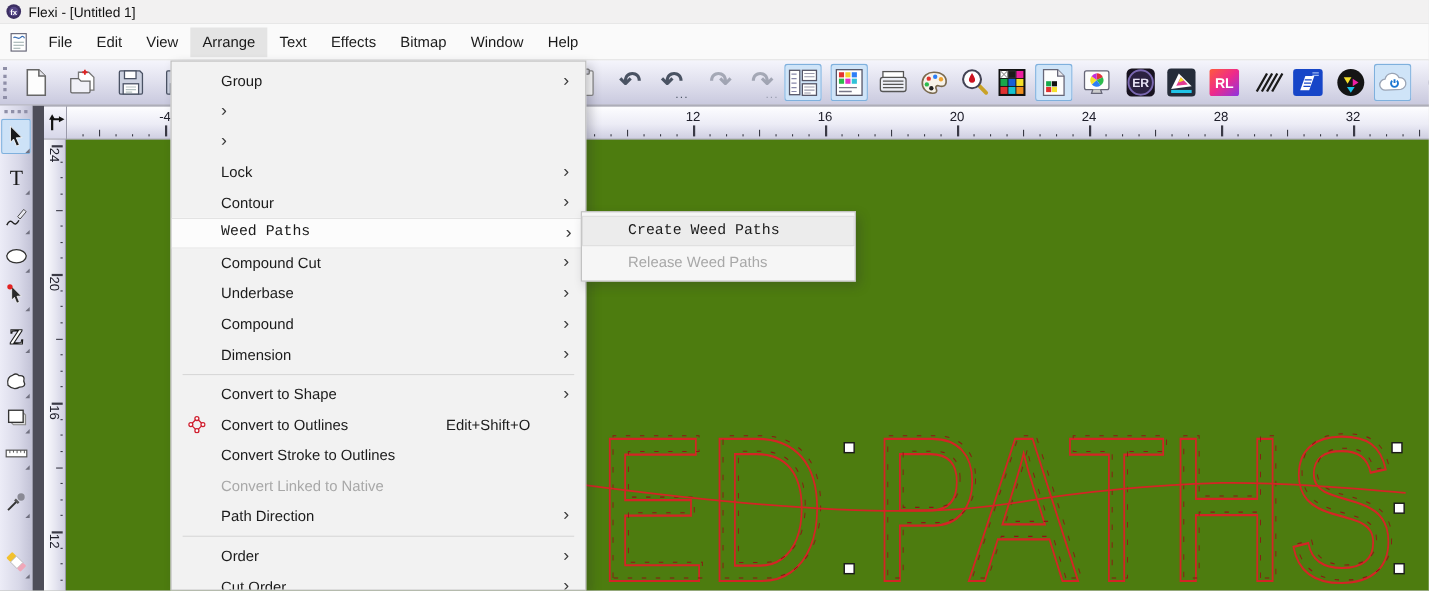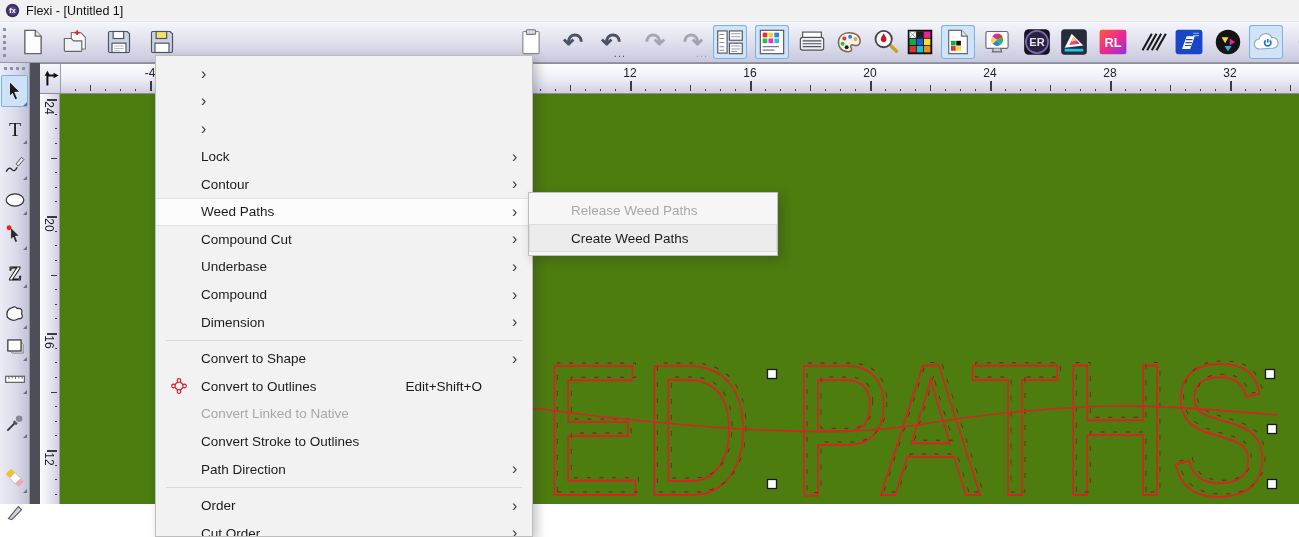--- a/index.html
+++ b/index.html
@@ -72,21 +72,21 @@
             transform:rotate(90deg); transform-origin:center; width:14px; text-align:center; }
   .canvas { flex:1; position:relative; background:#4d7c0f; overflow:hidden; }
   .canvas svg { position:absolute; left:0; top:0; }
 
   
   .menu { position:absolute; background:#f2f2f2; border:1px solid #bdbdbd;
           box-shadow:4px 4px 10px rgba(40,40,50,.28); z-index:40;
           font-size:13.5px; color:#1b1b1b; }
   #arrange-menu { left:155px; top:55px; width:378px; height:482px; padding-top:4px; overflow:hidden; }
   .mitem { height:27.6px; display:flex; align-items:center; }
-  .mitem.hl { background:#fcfcfc; box-shadow:inset 0 1px 0 #e3e3e3, inset 0 -1px 0 #e3e3e3; }
+  .mitem.hl { background:#fcfcfc; box-shadow:inset 0 1px 0 #e3e3e3, inset 0 -1px 0 #e3e3e3;font-family:Liberation Mono, monospace; }
   .mitem.disabled { color:#a8a8a8; }
   .micon { width:45px; display:flex; align-items:center; justify-content:center; }
   .micon svg { width:16px; height:16px; }
   .mlabel { flex:1; }
   .mshort { margin-right:30px; }
   .marrow { width:20px; color:#3c3c3c; font-size:16px; }
   .msep { height:1px; background:#d8d8d8; margin:4px 10px; }
   #weed-submenu { left:528px; top:192px; width:250px; padding:3px 0; background:#f6f6f6; }
   #weed-submenu .mitem { height:28px; }
   #weed-submenu .micon { width:42px; }
@@ -99,20 +99,38 @@
 
   <div class="titlebar">
     <svg viewBox="0 0 18 18">
       <circle cx="9" cy="9" r="8" fill="#3c2f63"></circle>
       <circle cx="9" cy="9" r="5.2" fill="#6a5aa8" opacity=".55"></circle>
       <text x="9" y="12.3" font-size="8.5" font-weight="bold" fill="#fff" text-anchor="middle" font-family="Liberation Sans, sans-serif">fx</text>
     </svg>
     <span>Flexi - [Untitled 1]</span>
   </div>
 
+  <div class="menubar">
+    <svg class="mdi" viewBox="0 0 18 18">
+      <rect x="2" y="1.5" width="13" height="15" fill="#fff" stroke="#667"></rect>
+      <path d="M4 5 C6 3.2 8 7 10 5 S13 4 13.5 5.5" stroke="#3a6fb5" fill="none"></path>
+      <path d="M4 9 h9 M4 11.5 h9 M4 14 h6" stroke="#9aa" stroke-width="0.9"></path>
+    </svg>
+    <span id="menubar-items" style="display:flex">
+        <span class="mb-item">File</span>
+        <span class="mb-item">Edit</span>
+        <span class="mb-item">View</span>
+        <span class="mb-item hl">Arrange</span>
+        <span class="mb-item">Text</span>
+        <span class="mb-item">Effects</span>
+        <span class="mb-item">Bitmap</span>
+        <span class="mb-item">Window</span>
+        <span class="mb-item">Help</span>
+      </span>
+  </div>
 
   <div class="toolbar" id="toolbar">
     <div class="vhandle"></div>
   <div class="tbtn" style="left: 16px;">
         <span style="display:flex">
           <svg viewBox="0 0 24 24">
             <path d="M5 2 h9 l5 5 v15 H5 Z" fill="#fdfdfd" stroke="#666" stroke-width="1.2"></path>
             <path d="M14 2 v5 h5" fill="#e6e6ec" stroke="#666" stroke-width="1.2"></path>
           </svg>
         </span>
@@ -611,20 +629,21 @@
               </g>
           </svg>
         </div>
       </div>
     </div>
   </div>
 
   <div class="menu" id="arrange-menu">
       <div class="mitem">
         <span class="micon"></span>
+        <span class="mlabel">Group</span>
         <span class="marrow">›</span>
       </div>
       <div class="mitem">
         <span class="micon"></span>
         <span class="marrow">›</span>
       </div>
       <div class="mitem">
         <span class="micon"></span>
         <span class="marrow">›</span>
       </div>
@@ -676,52 +695,52 @@
             <circle cx="8" cy="2.5" r="1.8" fill="#fff" stroke="#cf1f2f" stroke-width="1.2"></circle>
             <circle cx="13.5" cy="8" r="1.8" fill="#fff" stroke="#cf1f2f" stroke-width="1.2"></circle>
             <circle cx="8" cy="13.5" r="1.8" fill="#fff" stroke="#cf1f2f" stroke-width="1.2"></circle>
             <circle cx="2.5" cy="8" r="1.8" fill="#fff" stroke="#cf1f2f" stroke-width="1.2"></circle>
           </svg>
         </span>
         <span class="mlabel">Convert to Outlines</span>
         <span class="mshort">Edit+Shift+O</span>
         <span class="marrow"></span>
       </div>
+      <div class="mitem">
+        <span class="micon"></span>
+        <span class="mlabel">Convert Stroke to Outlines</span>
+        <span class="marrow"></span>
+      </div>
       <div class="mitem disabled">
         <span class="micon"></span>
         <span class="mlabel">Convert Linked to Native</span>
         <span class="marrow"></span>
       </div>
       <div class="mitem">
         <span class="micon"></span>
-        <span class="mlabel">Convert Stroke to Outlines</span>
-        <span class="marrow"></span>
-      </div>
-      <div class="mitem">
-        <span class="micon"></span>
         <span class="mlabel">Path Direction</span>
         <span class="marrow">›</span>
       </div>
       <div class="msep"></div>
       <div class="mitem">
         <span class="micon"></span>
         <span class="mlabel">Order</span>
         <span class="marrow">›</span>
       </div>
       <div class="mitem">
         <span class="micon"></span>
         <span class="mlabel">Cut Order</span>
         <span class="marrow">›</span>
       </div>
     </div>
 
   <div class="menu" id="weed-submenu">
+      <div class="mitem hl">
+        <span class="micon"></span>
+        <span class="mlabel">Create Weed Paths</span>
+      </div>
       <div class="mitem disabled">
         <span class="micon"></span>
         <span class="mlabel">Release Weed Paths</span>
       </div>
-      <div class="mitem hl">
-        <span class="micon"></span>
-        <span class="mlabel">Create Weed Paths</span>
-      </div>
     </div>
 
 </div>
 
 </body></html>

